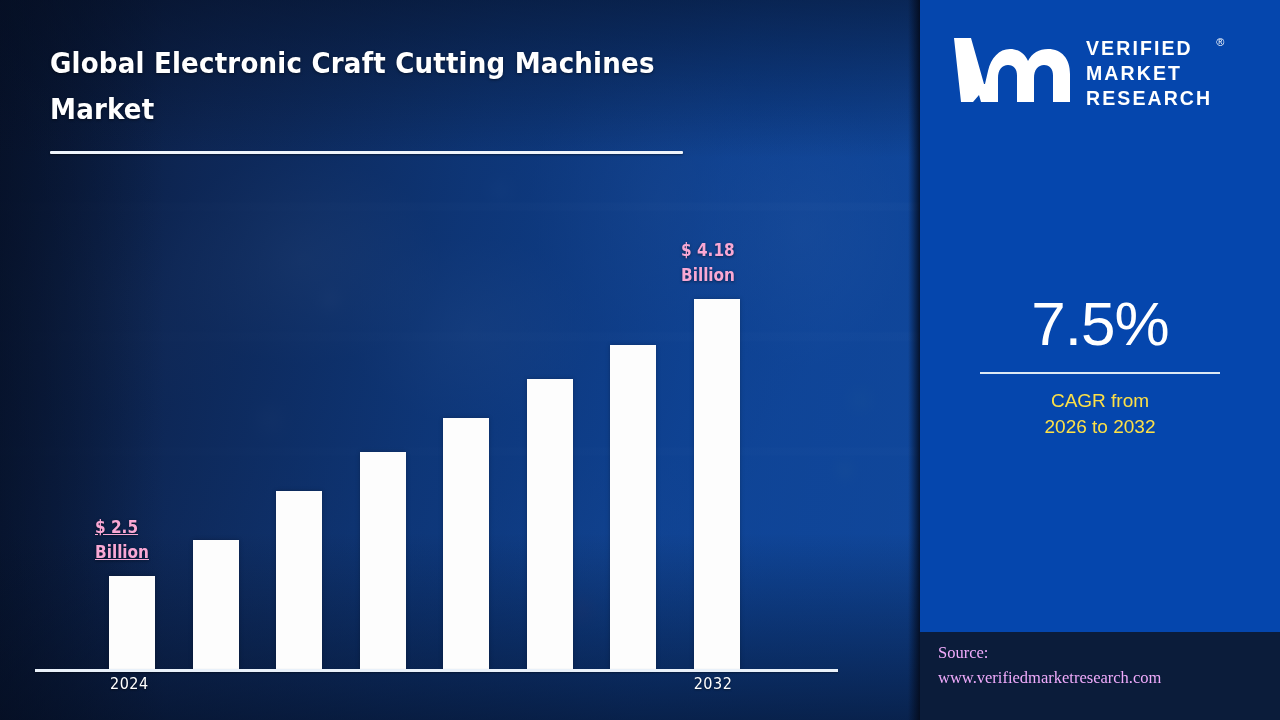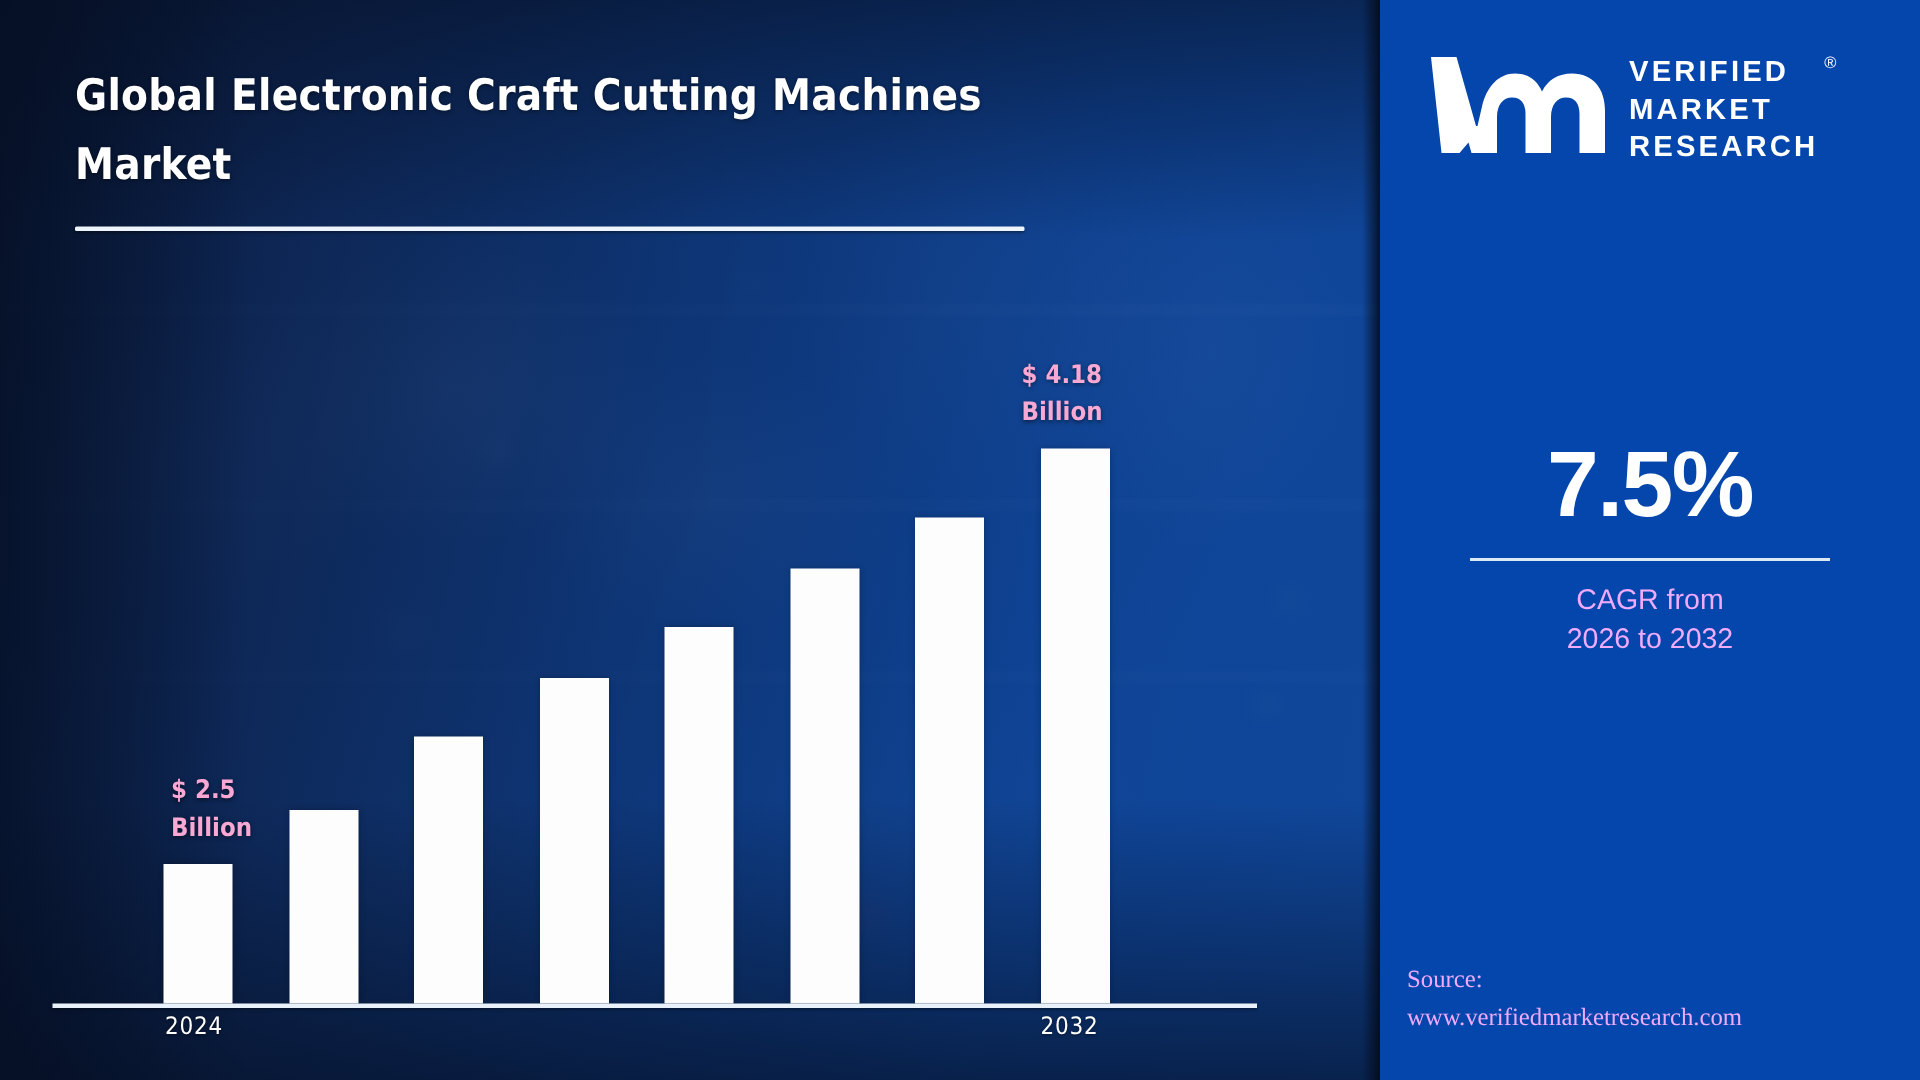--- a/index.html
+++ b/index.html
@@ -89,63 +89,63 @@
     position:absolute; bottom:51px; width:46px;
     background:#fdfdfd;
     box-shadow:0 0 4px rgba(0,0,0,.25);
   }
   .bar-callout{
     position:absolute; z-index:6;
     font-family:"DejaVu Sans Condensed","Liberation Sans", sans-serif;
     font-weight:bold; font-size:17px; line-height:25px; color:#f9a8d4;
     text-shadow:0 1px 3px rgba(0,0,0,.5); white-space:pre-line;
   }
-  .callout-first{ left:114px; top:515px; }
+  .callout-first{ left:95px; top:515px;text-decoration:underline; }
   .callout-last{ left:681px; top:238px; }
   .tick-label{
     position:absolute; top:674px;
     font-family:"DejaVu Sans Condensed","Liberation Sans", sans-serif;
     font-size:16px; color:#ffffff; letter-spacing:.5px;
     text-shadow:0 1px 2px rgba(0,0,0,.45);
   }
   .tick-first{ left:110px; width:46px; text-align:left; }
   .tick-last{ left:690px; width:46px; text-align:center; }
 
   
   .right-panel{
-    position:absolute; left:920px; top:0; width:360px; height:720px;
+    position:absolute; left:920px; top:0; width:360px; height:632px;
     background:#0546ad; z-index:7;
   }
   .logo-wrap{
     position:absolute; left:32px; top:28px; width:300px; height:92px;
     display:flex; align-items:flex-start; gap:12px;
   }
   .logo-mark{ width:122px; height:80px; flex:none; }
   .logo-words{
     position:relative; padding-top:8px;
     font-family:"Liberation Sans", sans-serif; font-weight:bold;
     font-size:19.5px; line-height:25px; letter-spacing:2.1px; color:#ffffff;
   }
   .logo-reg{
     position:absolute; right:-12px; top:2px;
     font-size:11px; letter-spacing:0; font-weight:normal; color:#ffffff;
   }
 
   .cagr-block{ position:absolute; left:0; top:292px; width:360px; text-align:center; }
   .cagr-value{
-    font-family:"Liberation Sans", sans-serif; font-weight:bold;
+    font-family:"Liberation Sans", sans-serif; font-weight:normal;
     font-size:62px; line-height:64px; color:#ffffff; letter-spacing:-1px;
   }
   .cagr-rule{
     margin:16px auto 0; width:240px; height:2px; background:#dce9f5;
   }
   .cagr-caption{
     margin-top:14px;
     font-family:"Liberation Sans", sans-serif; font-size:19px; line-height:26px;
-    color:#f0abfc; white-space:pre-line;
+    color:#fde047; white-space:pre-line;
   }
 
   .source-block{
     position:absolute; left:938px; top:640px; width:330px; z-index:8;
     font-family:Liberation Serif, serif; font-size:16.5px; line-height:25px;
     color:#f0abfc;
   }
 </style>
 </head>
 <body>

